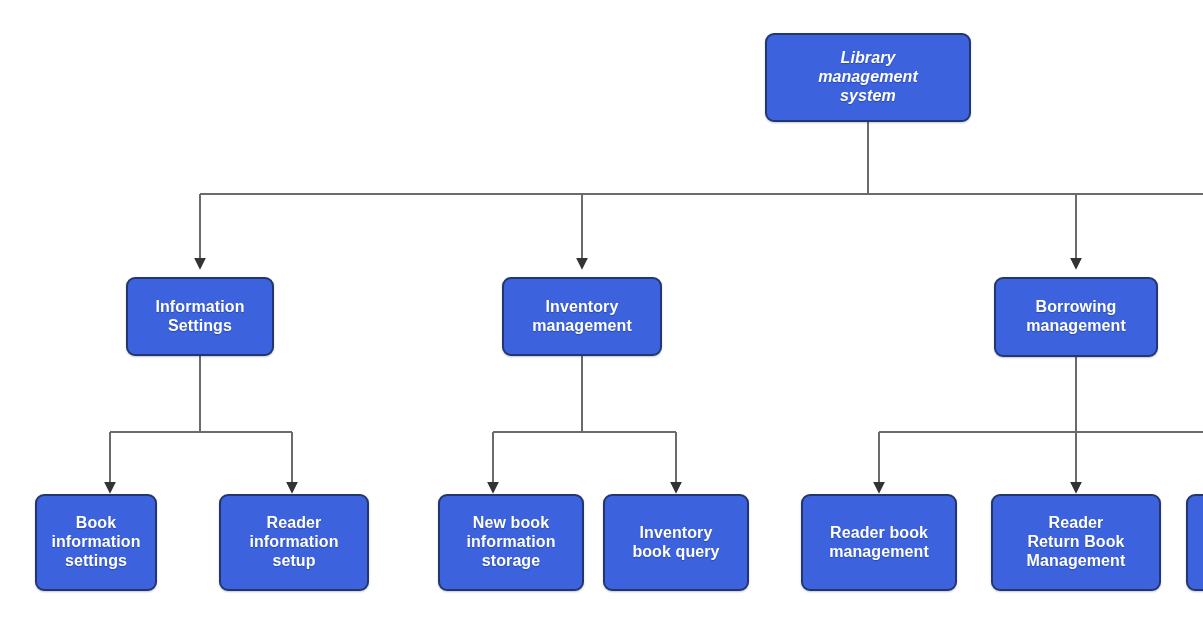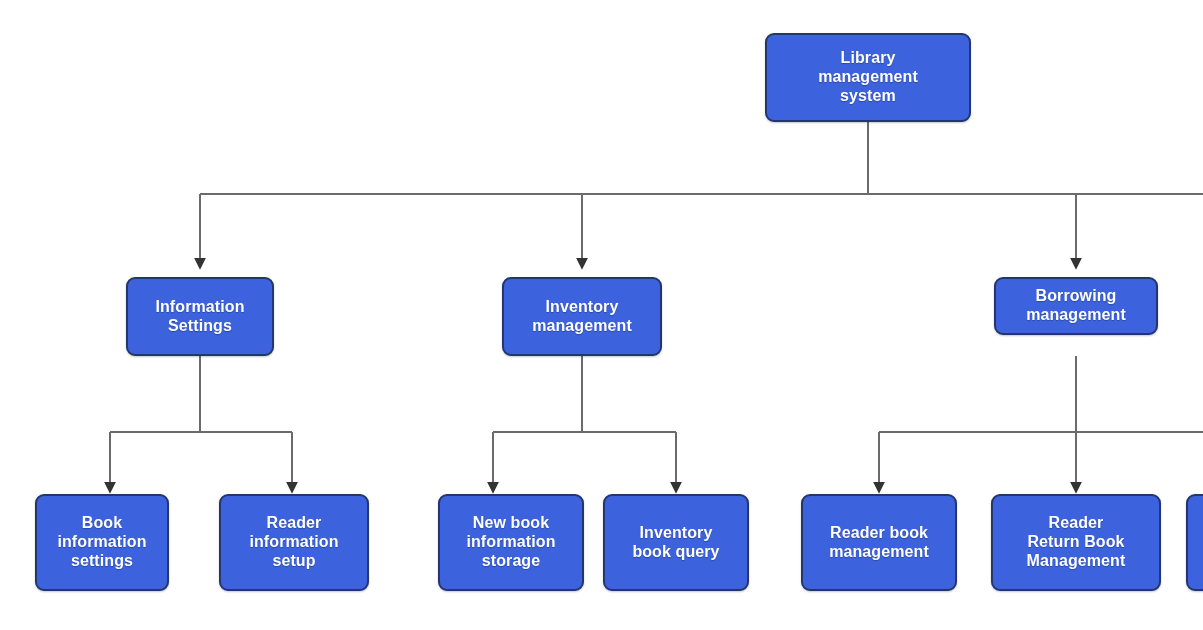--- a/index.html
+++ b/index.html
@@ -43,21 +43,21 @@
     border-radius: 9px;
     color: #ffffff;
     font-weight: 700;
     line-height: 1.18;
     letter-spacing: .1px;
     text-shadow: 0 1px 1px rgba(15, 25, 70, .35);
     box-shadow: 0 1px 2px rgba(20, 30, 70, .25);
     white-space: pre-line;
     overflow: hidden;
   }
-  .node.root        { font-size: 16px; }
+  .node.root        { font-size: 16px; font-style: italic; }
   .node.level2      { font-size: 16px; }
   .node.leaf        { font-size: 16px; }
 </style>
 </head>
 <body>
 
 <div id="diagram-canvas">
 
   <svg id="connector-layer" viewBox="0 0 1203 630" width="1203" height="630" xmlns="http://www.w3.org/2000/svg">
     <defs>
@@ -96,24 +96,24 @@
   <div class="node root" style="left:765px; top:33px; width:206px; height:89px;">Library
 management
 system</div>
 
   <div class="node level2" style="left:126px; top:277px; width:148px; height:79px;">Information
 Settings</div>
 
   <div class="node level2" style="left:502px; top:277px; width:160px; height:79px;">Inventory
 management</div>
 
-  <div class="node level2" style="left:994px; top:277px; width:164px; height:58px;">Borrowing
+  <div class="node level2" style="left:994px; top:277px; width:164px; height:80px;">Borrowing
 management</div>
 
-  <div class="node leaf" style="left:35px; top:494px; width:134px; height:97px;">Book
+  <div class="node leaf" style="left:35px; top:494px; width:122px; height:97px;">Book
 information
 settings</div>
 
   <div class="node leaf" style="left:219px; top:494px; width:150px; height:97px;">Reader
 information
 setup</div>
 
   <div class="node leaf" style="left:422px; top:494px; width:146px; height:97px;margin-left:16px;">New book
 information
 storage</div>

